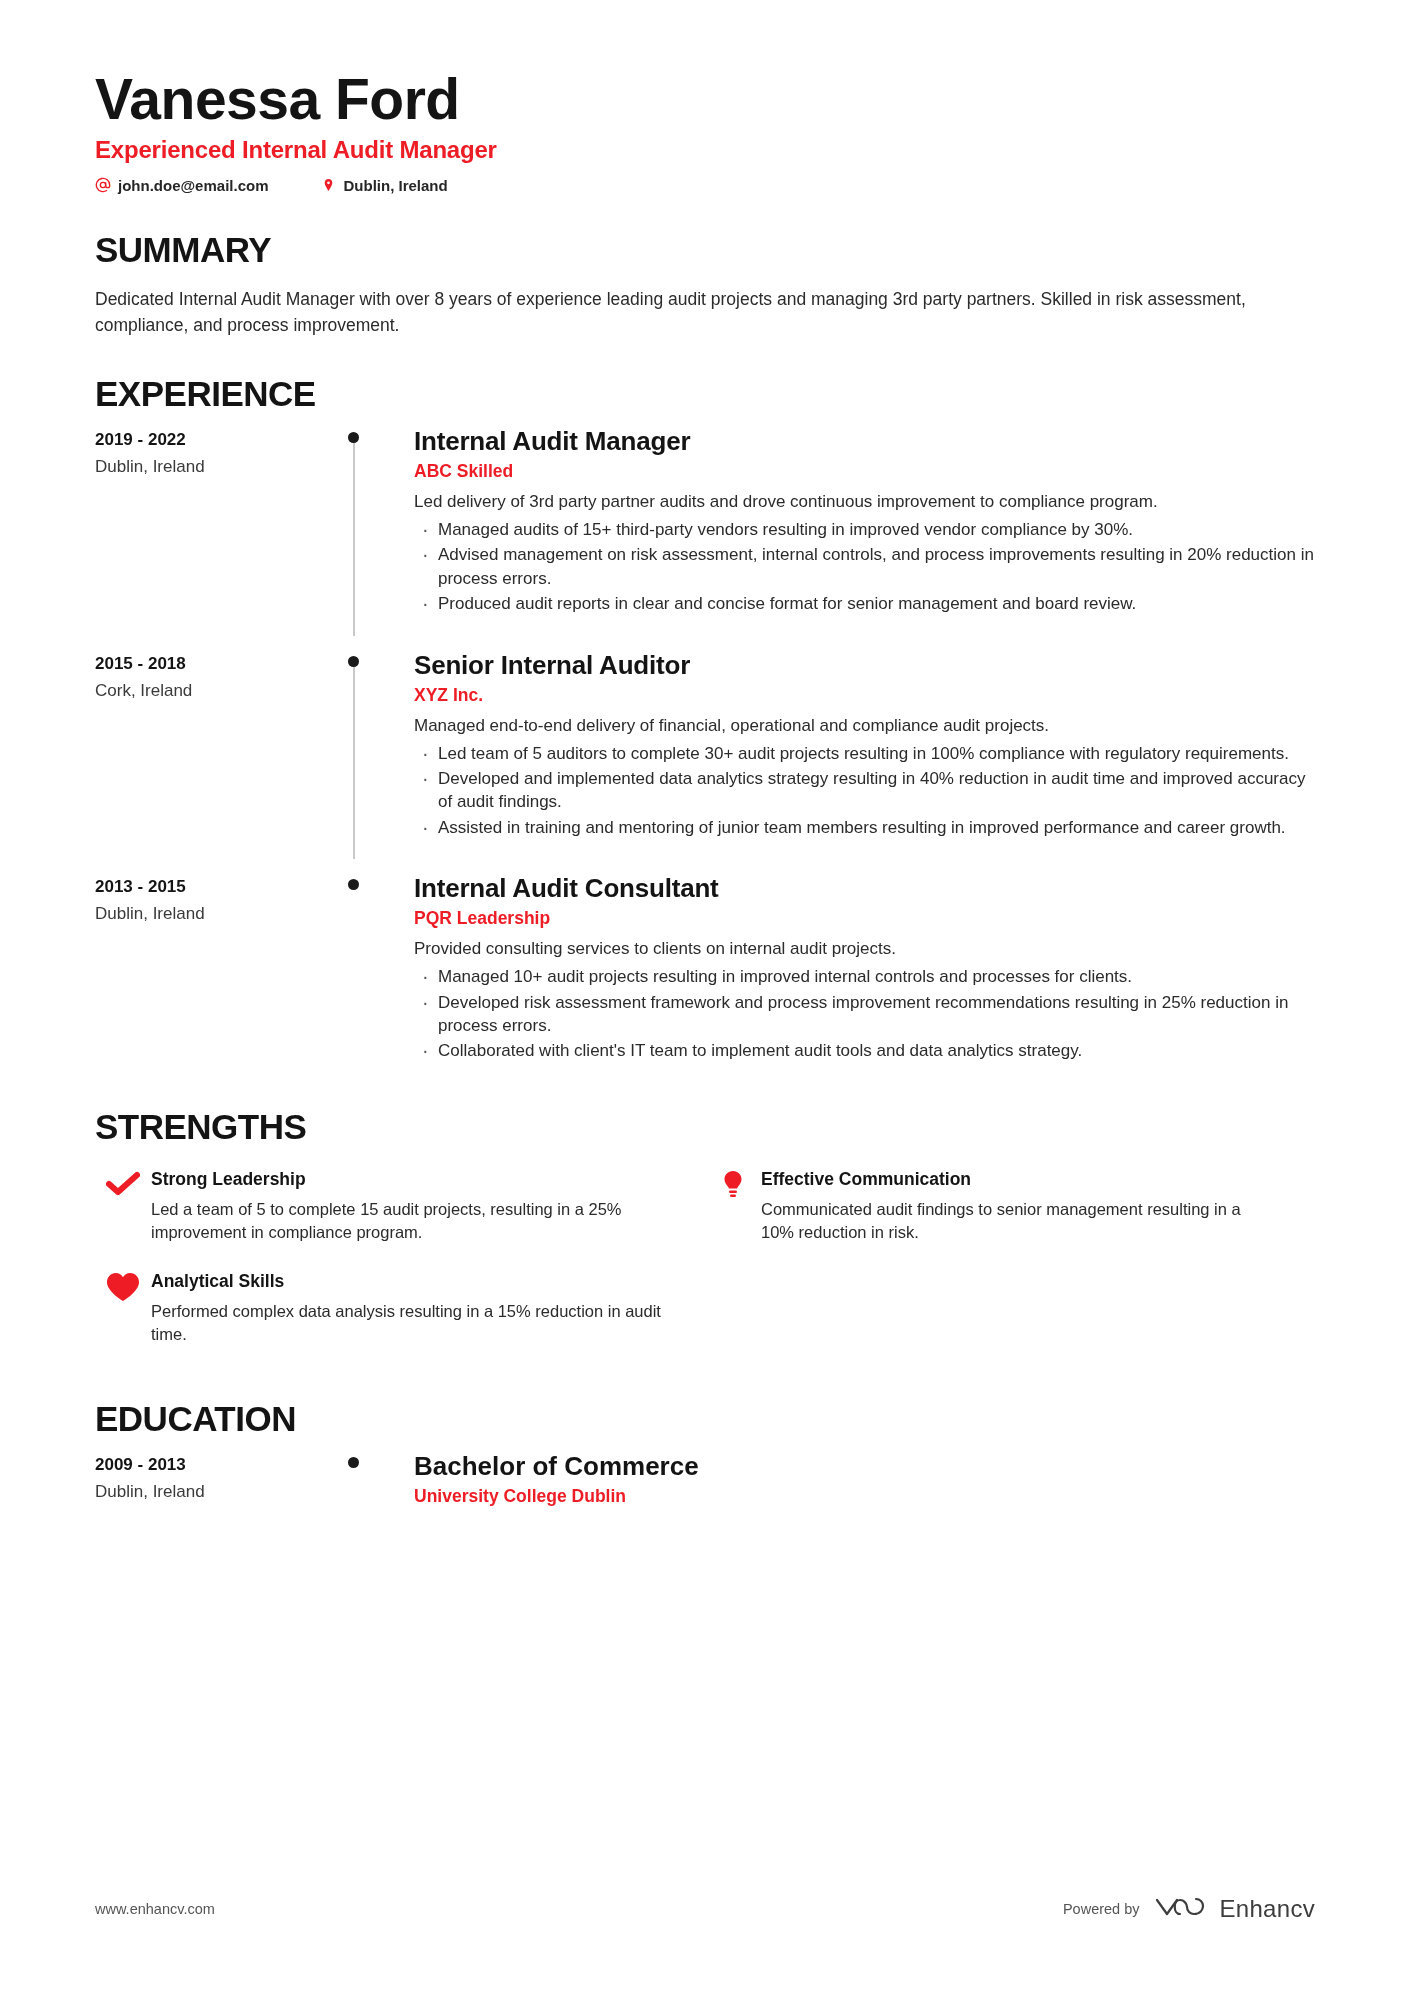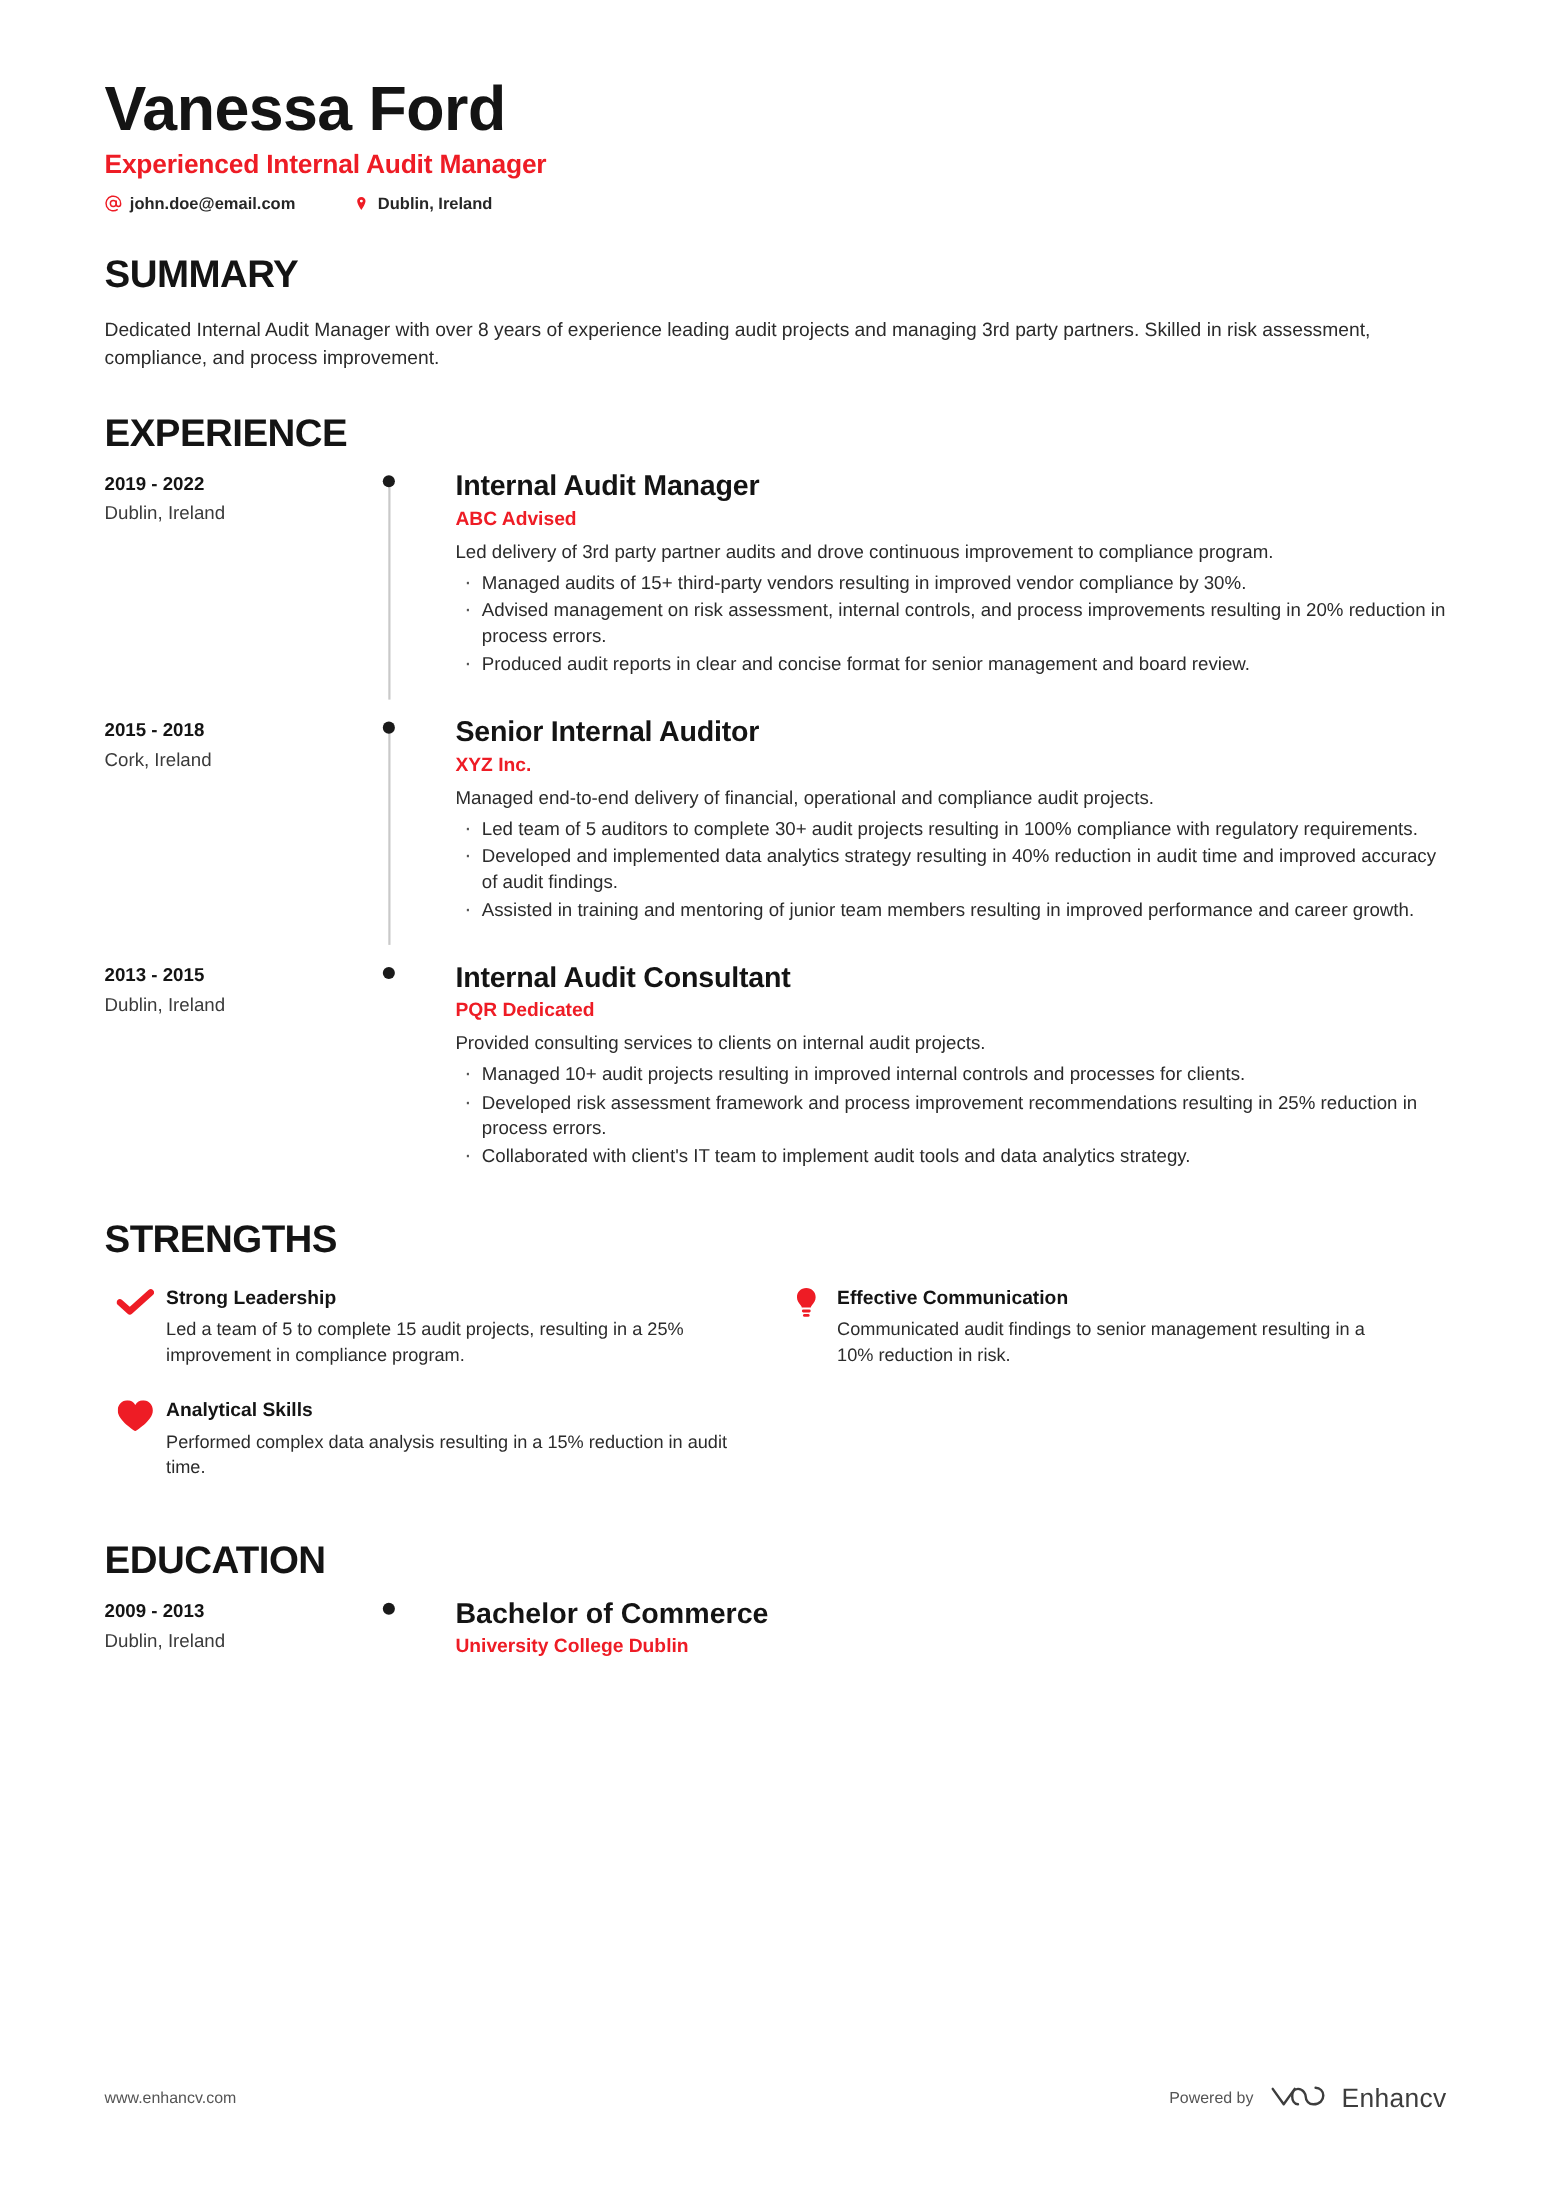--- a/index.html
+++ b/index.html
@@ -279,21 +279,21 @@
         <div class="entry-left">
           <div class="entry-date">2019 - 2022</div>
           <div class="entry-loc">Dublin, Ireland</div>
         </div>
         <div class="entry-rail">
           <div class="rail-line"></div>
           <div class="rail-dot"></div>
         </div>
         <div class="entry-right">
           <h3 class="job-title">Internal Audit Manager</h3>
-          <div class="company">ABC Advised</div>
+          <div class="company">ABC Skilled</div>
           <p class="job-desc">Led delivery of 3rd party partner audits and drove continuous improvement to compliance program.</p>
           <ul class="bullets">
             <li>Managed audits of 15+ third-party vendors resulting in improved vendor compliance by 30%.</li>
             <li>Advised management on risk assessment, internal controls, and process improvements resulting in 20% reduction in process errors.</li>
             <li>Produced audit reports in clear and concise format for senior management and board review.</li>
           </ul>
         </div>
       </div>
 
       <div class="entry">
@@ -321,21 +321,21 @@
         <div class="entry-left">
           <div class="entry-date">2013 - 2015</div>
           <div class="entry-loc">Dublin, Ireland</div>
         </div>
         <div class="entry-rail">
 
           <div class="rail-dot"></div>
         </div>
         <div class="entry-right">
           <h3 class="job-title">Internal Audit Consultant</h3>
-          <div class="company">PQR Dedicated</div>
+          <div class="company">PQR Leadership</div>
           <p class="job-desc">Provided consulting services to clients on internal audit projects.</p>
           <ul class="bullets">
             <li>Managed 10+ audit projects resulting in improved internal controls and processes for clients.</li>
             <li>Developed risk assessment framework and process improvement recommendations resulting in 25% reduction in process errors.</li>
             <li>Collaborated with client's IT team to implement audit tools and data analytics strategy.</li>
           </ul>
         </div>
       </div>
 
     </div>

